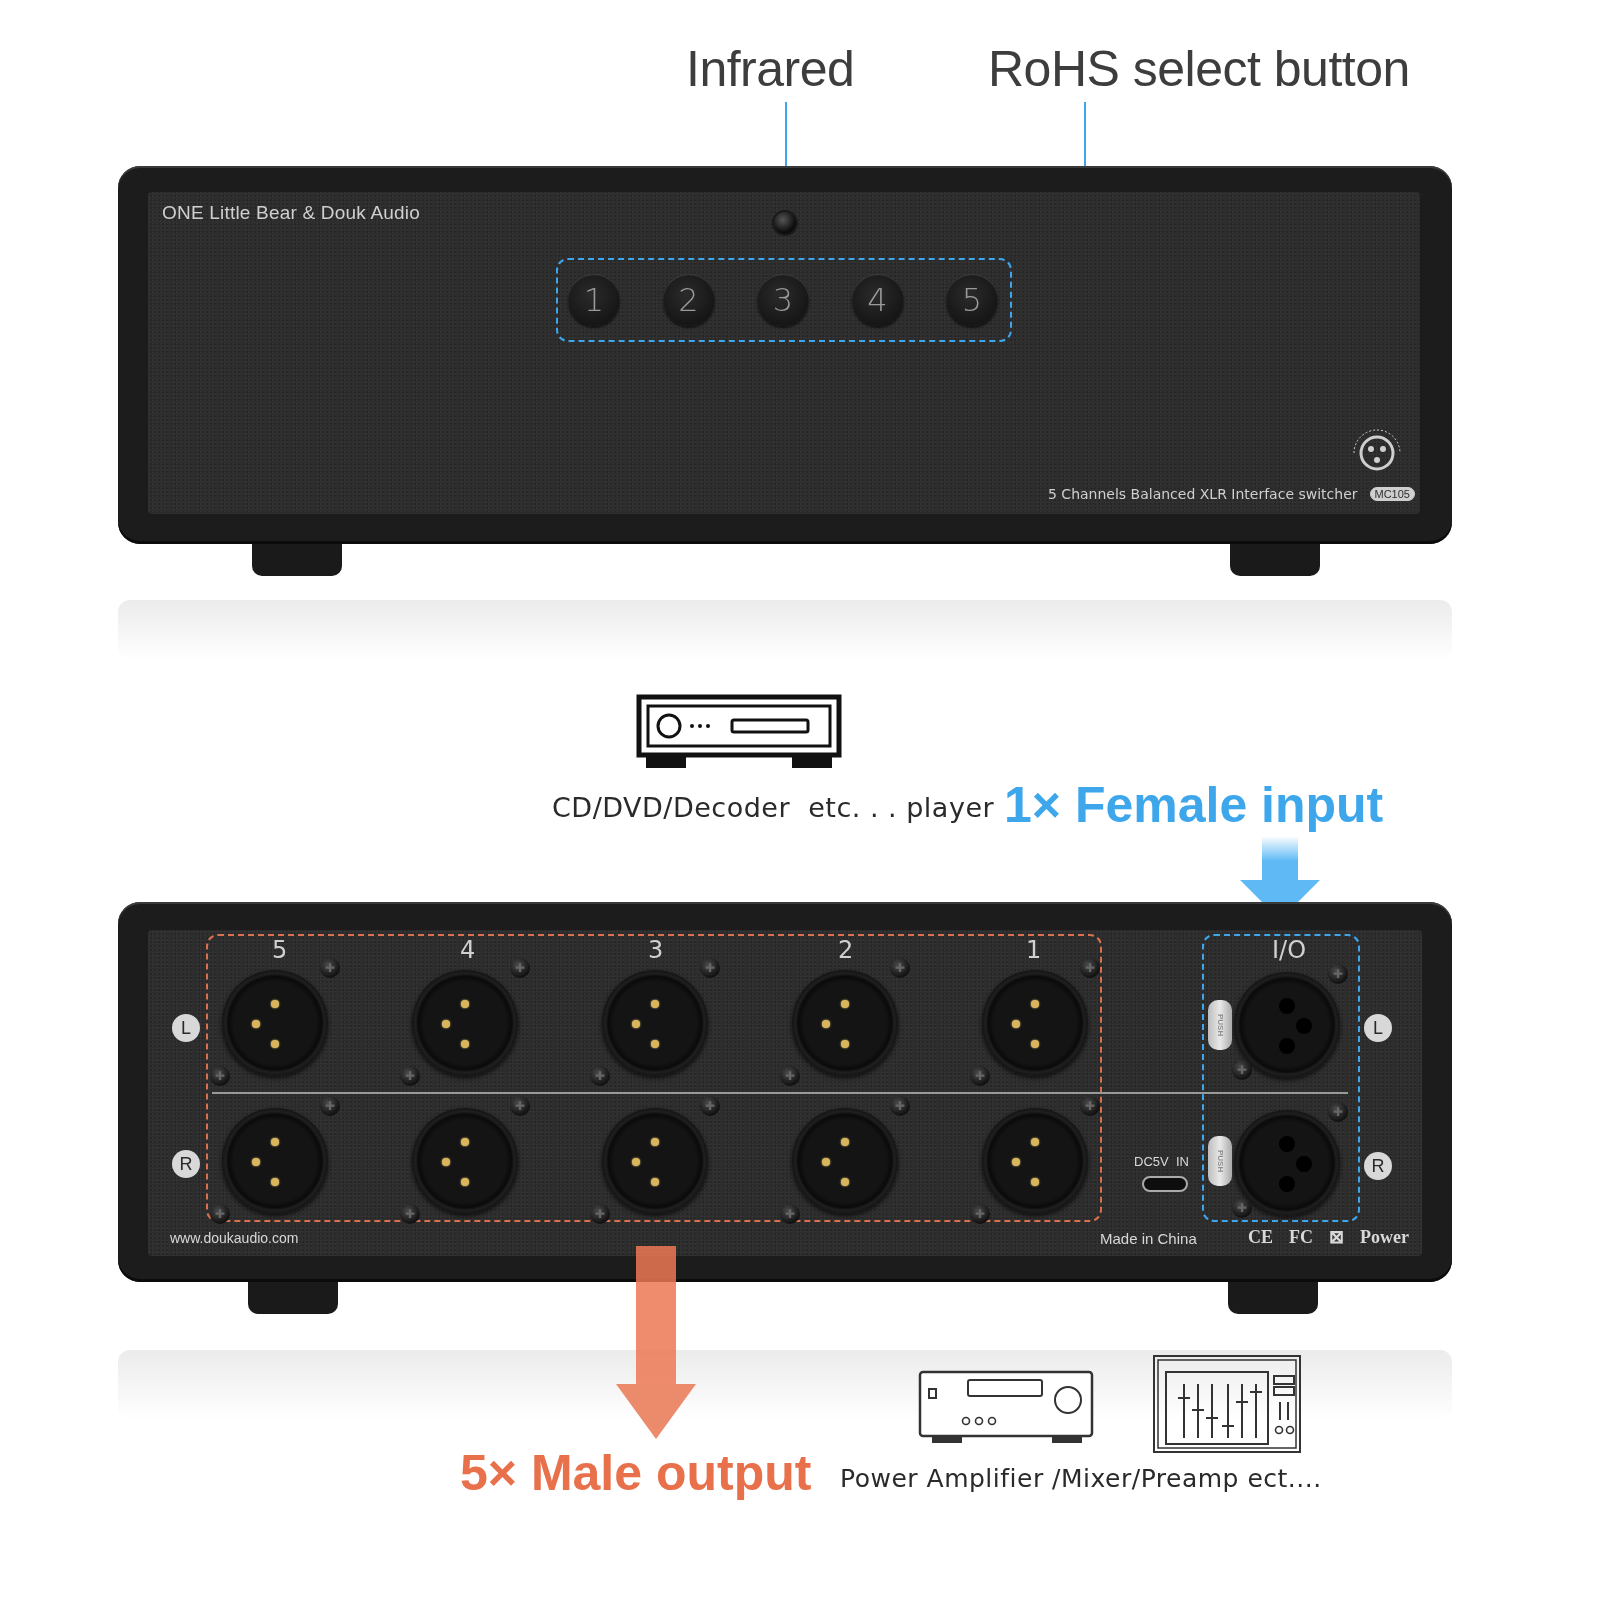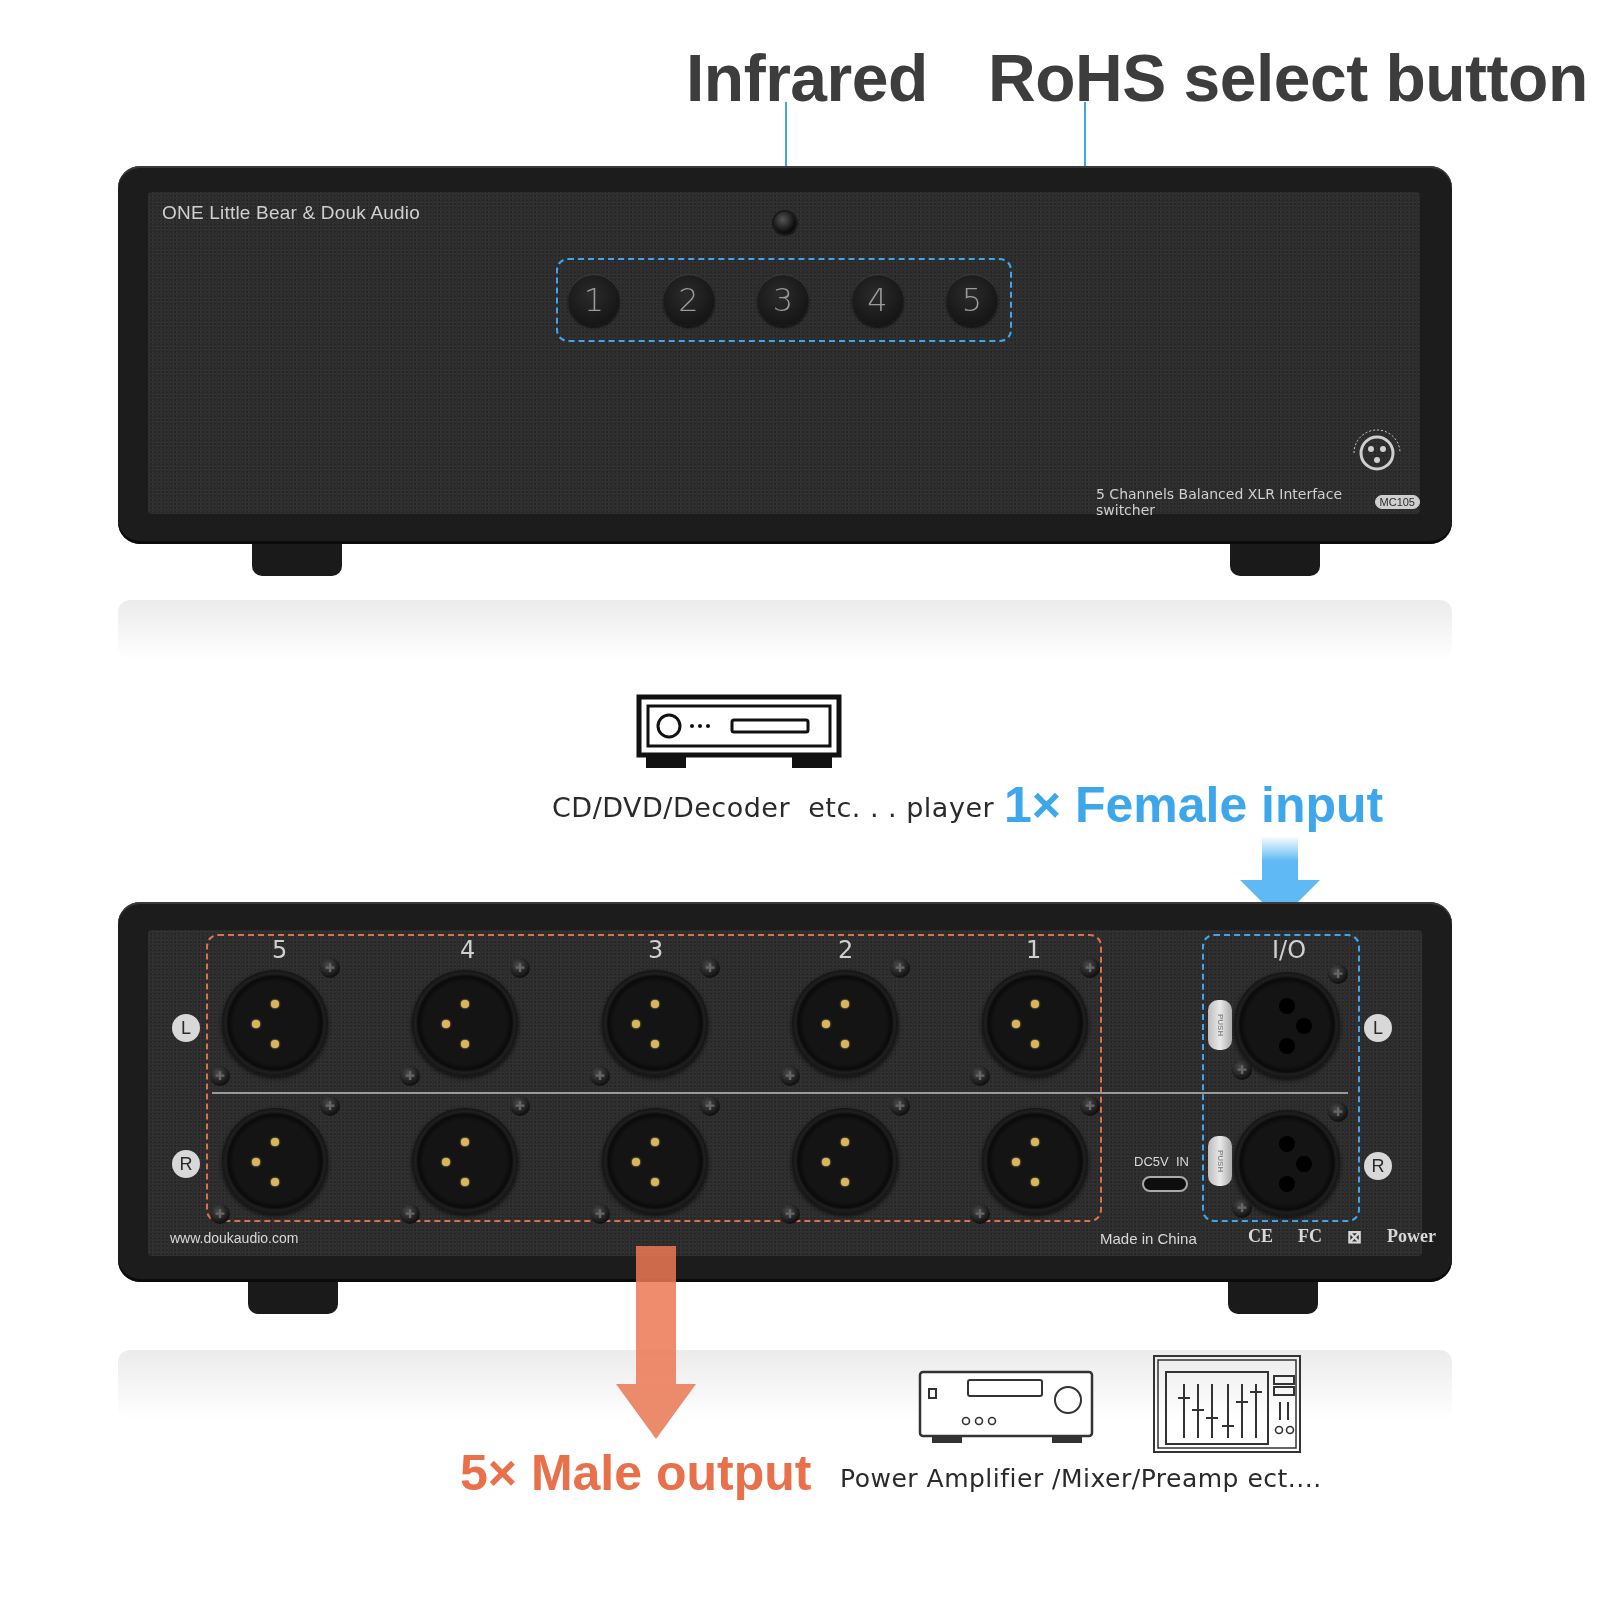--- a/index.html
+++ b/index.html
@@ -4,21 +4,21 @@
 <style>
   * { box-sizing: border-box; margin: 0; padding: 0; }
   body {
     width: 1600px; height: 1600px; background: #ffffff;
     position: relative; overflow: hidden;
     font-family: "Liberation Sans", sans-serif;
   }
   .abs { position: absolute; }
 
   
-  .callout-dark { color: #3d3d3d; font-size: 66px; font-weight: 700; letter-spacing: -0.5px; }
+  .callout-dark { color: #3d3d3d; font-size: 50px; font-weight: 400; letter-spacing: -0.5px; }
   .callout-blue { color: #3ea7ec; font-size: 50px; font-weight: 700; }
   .callout-orange { color: #e8704a; font-size: 50px; font-weight: 700; }
   .device-caption { color: #2a2a2a; font-size: 27px; font-family: "DejaVu Sans", sans-serif; letter-spacing: 0.5px; }
 
   
   .leader { background: #3ea7ec; }
   .leader-dot { width: 14px; height: 14px; border-radius: 50%; background: #3ea7ec; }
 
   
   .chassis {
@@ -148,21 +148,21 @@
     <div class="abs" style="left:1198px; top:230px; width:62px; height:62px;">
       <svg width="62" height="62" viewBox="0 0 62 62">
         <circle cx="31" cy="31" r="16" fill="none" stroke="#cfcfcf" stroke-width="3"></circle>
         <circle cx="25" cy="27" r="3" fill="#cfcfcf"></circle>
         <circle cx="37" cy="27" r="3" fill="#cfcfcf"></circle>
         <circle cx="31" cy="38" r="3" fill="#cfcfcf"></circle>
         <path d="M8 31 A23 23 0 0 1 54 31" fill="none" stroke="#cfcfcf" stroke-width="1" stroke-dasharray="2 2"></path>
       </svg>
     </div>
 
-    <div class="abs panel-text" style="left:900px; top:294px; display:flex; align-items:center; gap:12px;margin-left:48px;">
+    <div class="abs panel-text" style="left:900px; top:294px; display:flex; align-items:center; gap:12px;">
       <span class="model-line">5 Channels Balanced XLR Interface switcher</span>
       <span class="model-badge">MC105</span>
     </div>
   </div>
 </div>
 
 <div class="abs" style="left:636px; top:694px; width:206px; height:78px;">
   <svg width="206" height="78" viewBox="0 0 206 78">
     <rect x="3" y="3" width="200" height="58" fill="#fff" stroke="#111" stroke-width="5"></rect>
     <rect x="12" y="12" width="182" height="40" fill="none" stroke="#111" stroke-width="3"></rect>
@@ -308,21 +308,21 @@
     </div>
     <div class="abs screw" style="left:1180px; top:172px;">✚</div>
     <div class="abs screw" style="left:1084px; top:268px;">✚</div>
     <div class="abs push-latch" style="left:1060px; top:206px;">PUSH</div>
 
     <div class="abs rear-text" style="left:986px; top:224px; font-size:13px; white-space:pre;">DC5V  IN</div>
     <div class="abs usbc" style="left:994px; top:246px;"></div>
 
     <div class="abs rear-text" style="left:22px; top:300px; font-size:14px;">www.doukaudio.com</div>
     <div class="abs rear-text" style="left:952px; top:300px; font-size:15px;">Made in China</div>
-    <div class="abs" style="left:1100px; top:296px; display:flex; gap:25px; ">
+    <div class="abs" style="left:1100px; top:296px; display:flex; gap:16px; align-items:center;">
       <span class="cert">CE</span>
       <span class="cert">FC</span>
       <span class="cert">⊠</span>
       <span class="cert">Power</span>
     </div>
   </div>
 </div>
 
 <div class="abs arrow-shaft-orange" style="left:636px; top:1246px; width:40px; height:140px;"></div>
 <div class="abs arrow-head-orange" style="left:616px; top:1384px;"></div>

